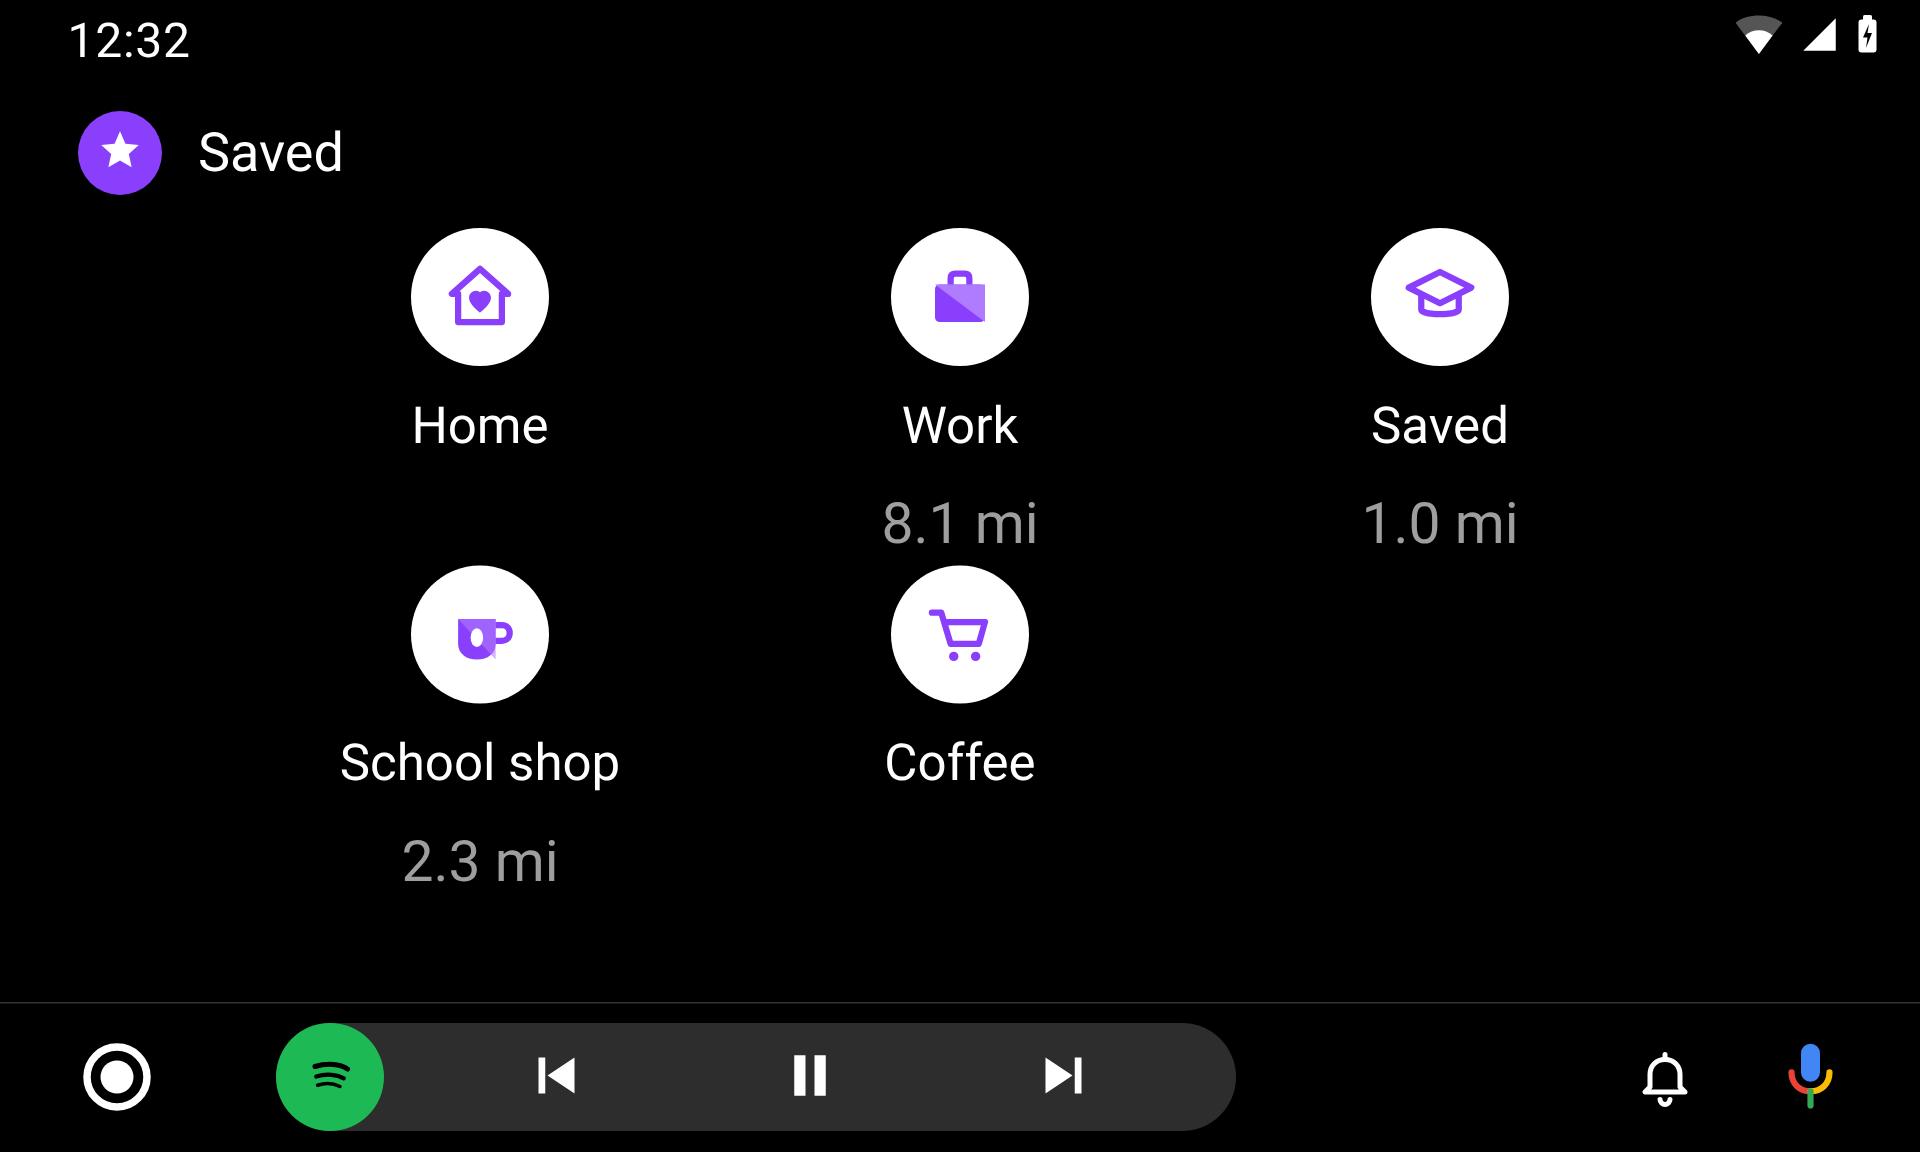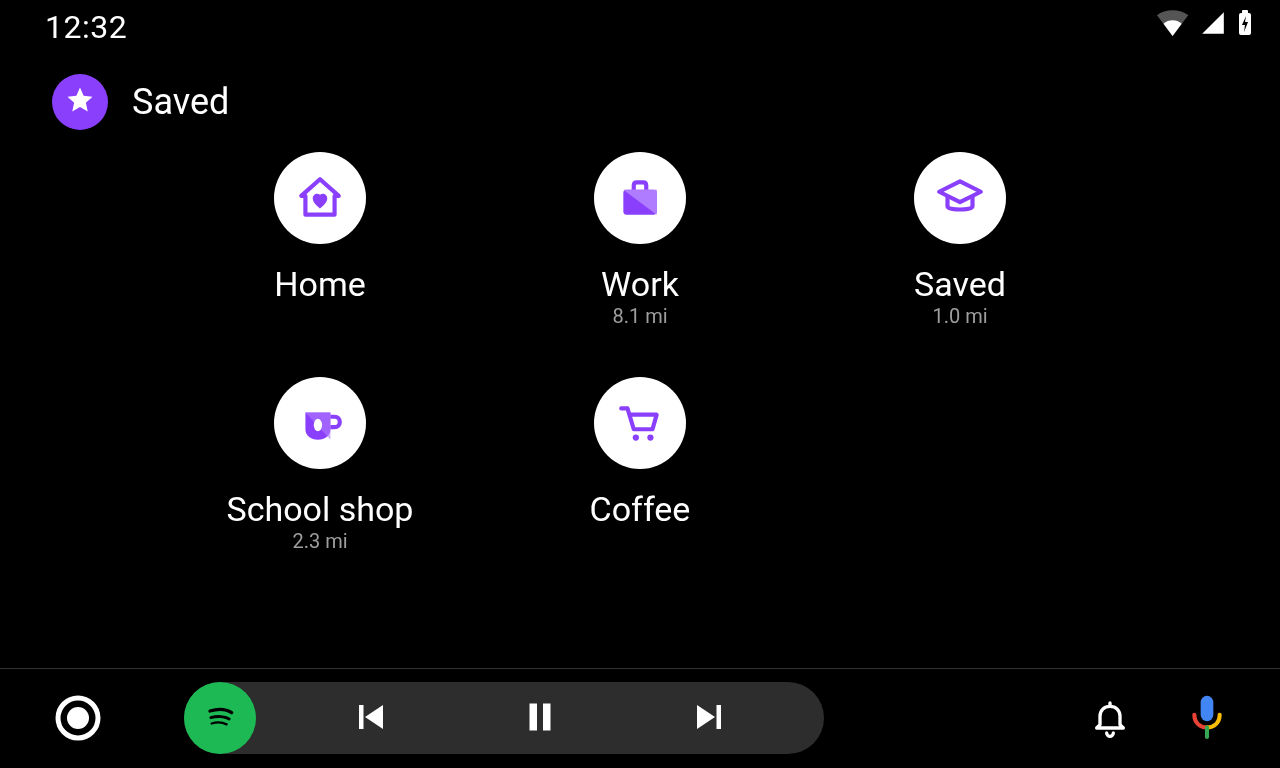--- a/index.html
+++ b/index.html
@@ -17,21 +17,21 @@
   .header-circle svg{width:30px;height:30px;fill:#fff;}
   .header-title{font-size:36px;font-weight:400;}
 
   
   .grid-wrap{width:100%;display:flex;justify-content:center;margin-top:22px;}
   .grid{display:grid;grid-template-columns:repeat(3,300px);grid-template-rows:repeat(2,225px);column-gap:20px;row-gap:0;}
   .tile{display:flex;flex-direction:column;align-items:center;justify-content:flex-start;cursor:pointer;}
   .tile .circle{width:92px;height:92px;border-radius:50%;background:#fff;display:flex;align-items:center;justify-content:center;}
   .tile .circle svg{width:50px;height:50px;}
   .tile .label{font-size:34px;margin-top:20px;color:#fff;text-align:center;}
-  .tile .sub{font-size:20px;color:#9e9e9e;margin-top:0;min-height:34px;}
+  .tile .sub{font-size:38px;color:#9e9e9e;margin-top:24px;min-height:34px;}
 
   
   .divider{position:absolute;left:0;right:0;top:668px;height:1px;background:#333;}
   .bottom-bar{position:absolute;left:0;bottom:0;width:100%;height:100px;display:flex;align-items:center;}
   
   .launcher-btn{margin-left:54px;cursor:pointer;}
   .launcher-btn svg{display:block;}
   
   .media-pill{margin-left:82px;height:72px;width:640px;background:#2d2d2d;border-radius:36px;display:flex;align-items:center;position:relative;}
   .spotify-circle{width:72px;height:72px;border-radius:50%;background:#1DB954;display:flex;align-items:center;justify-content:center;flex-shrink:0;}

